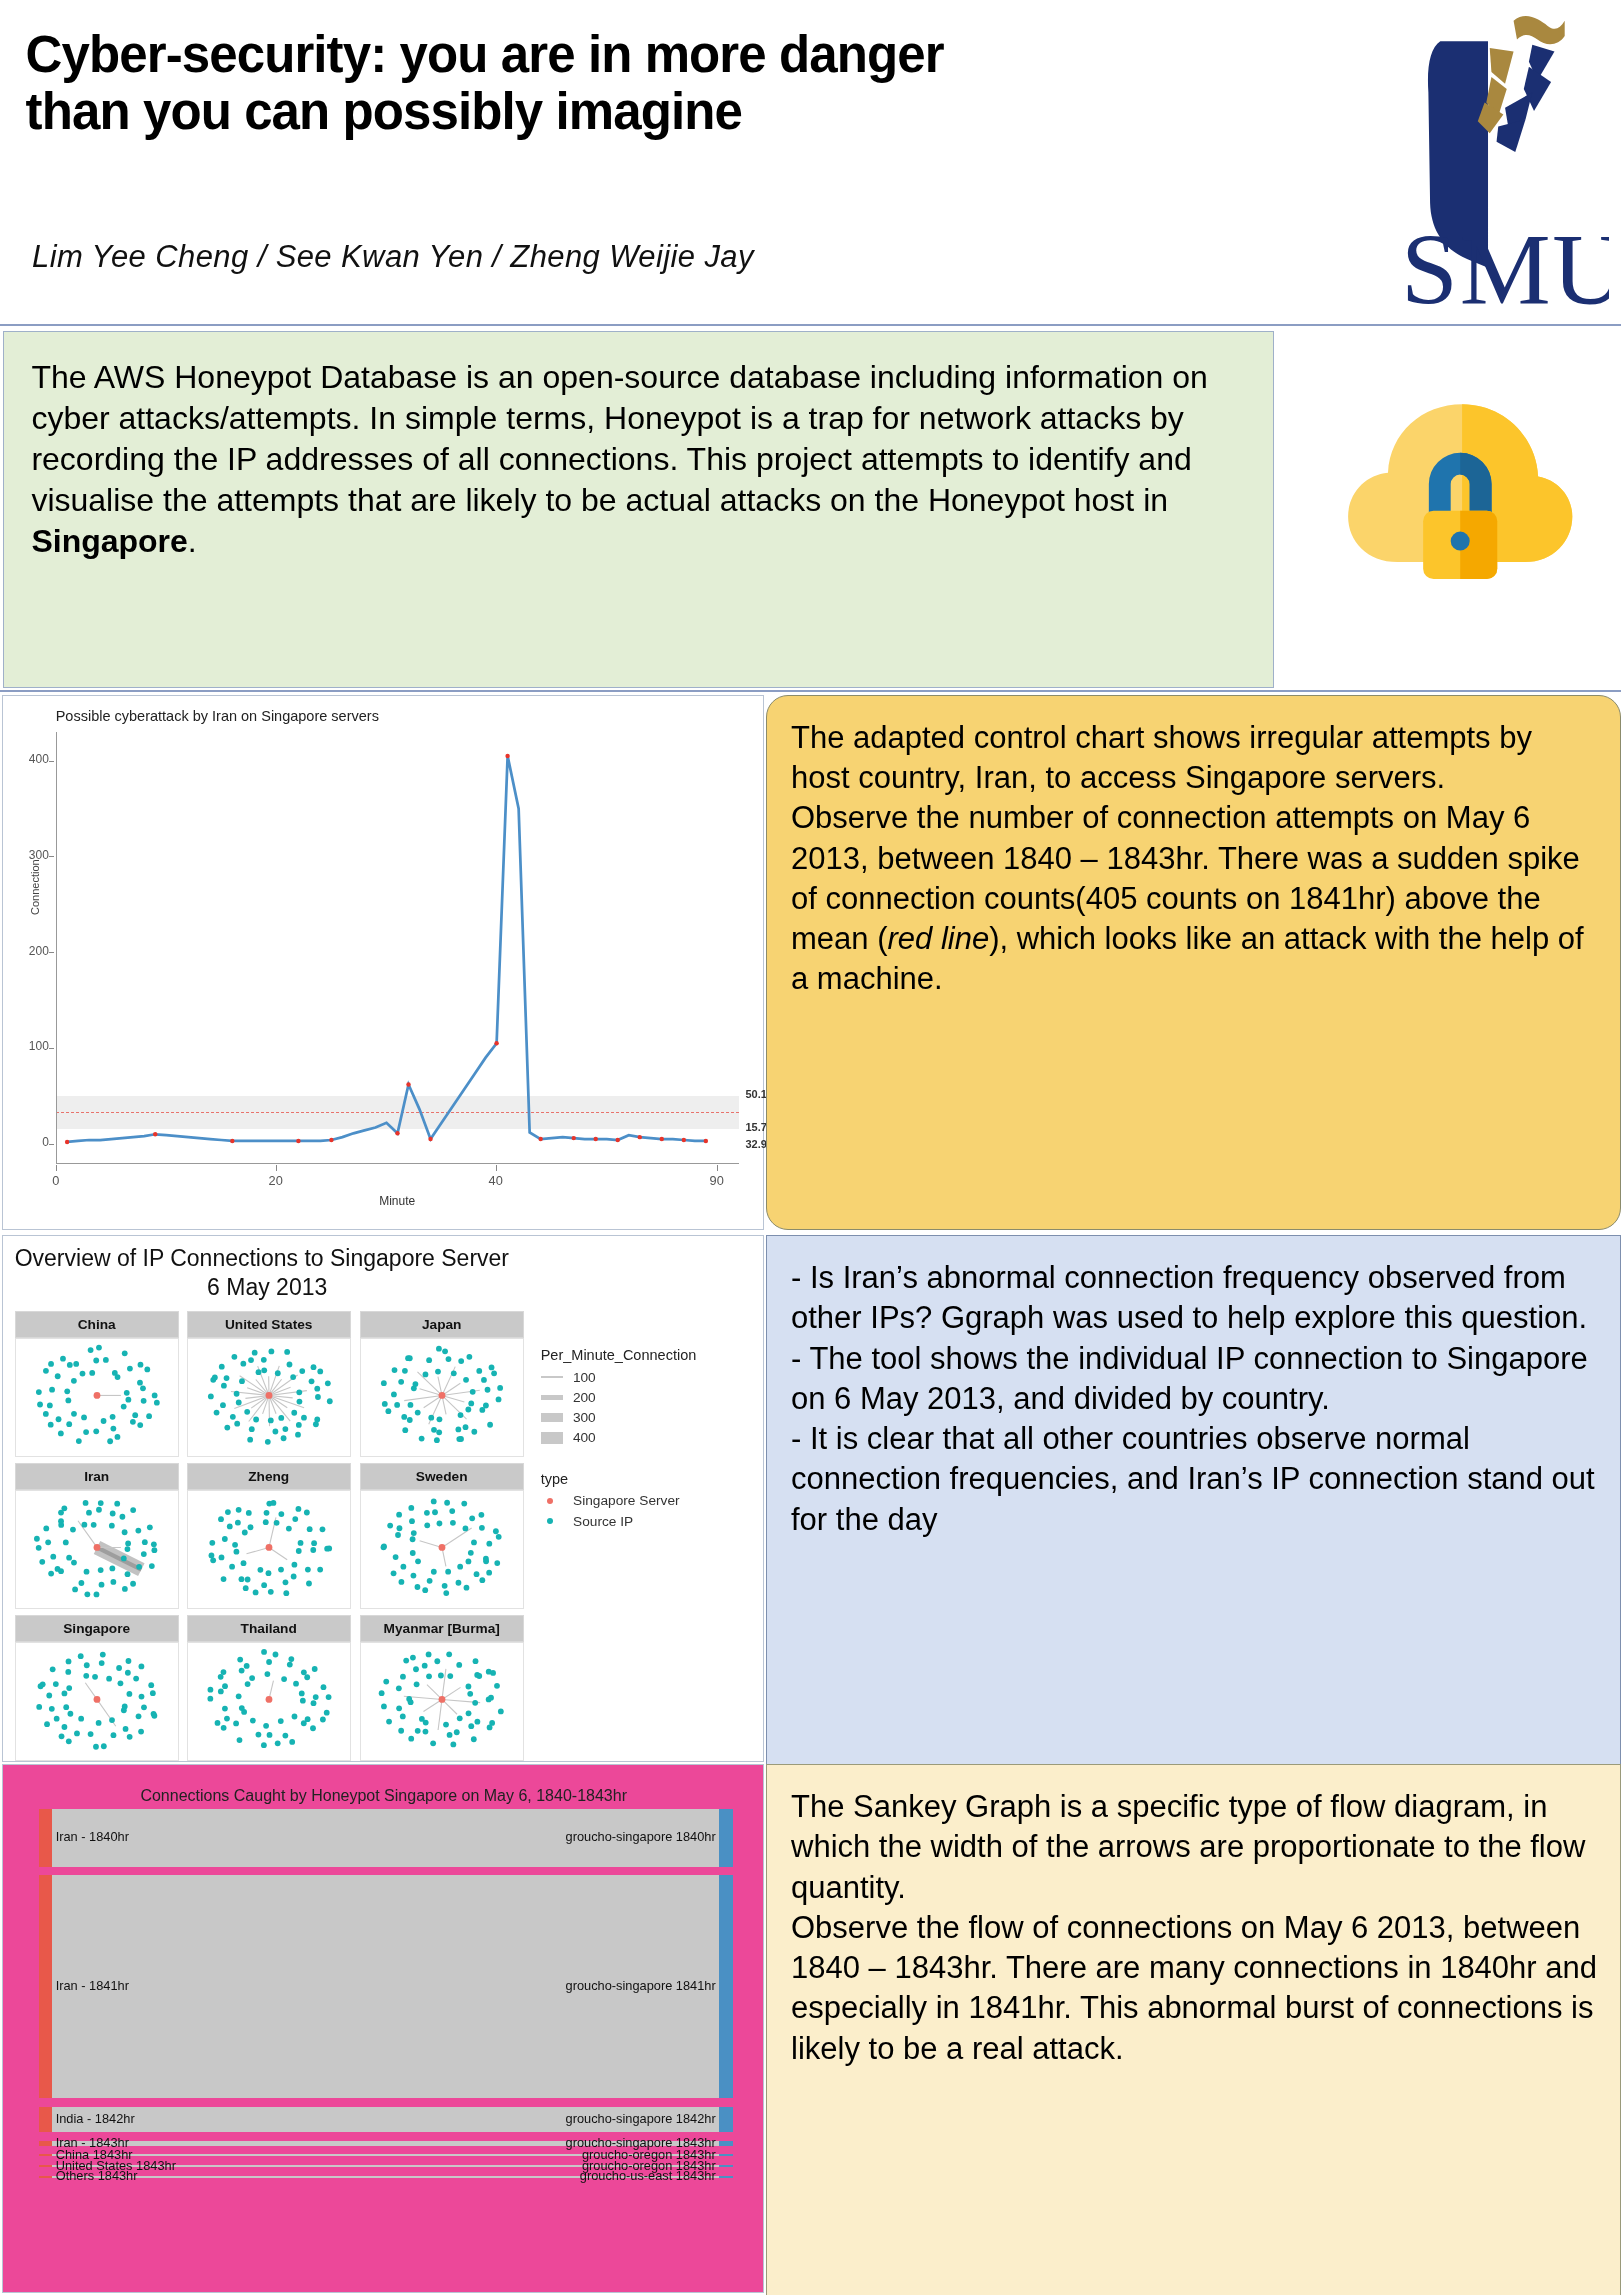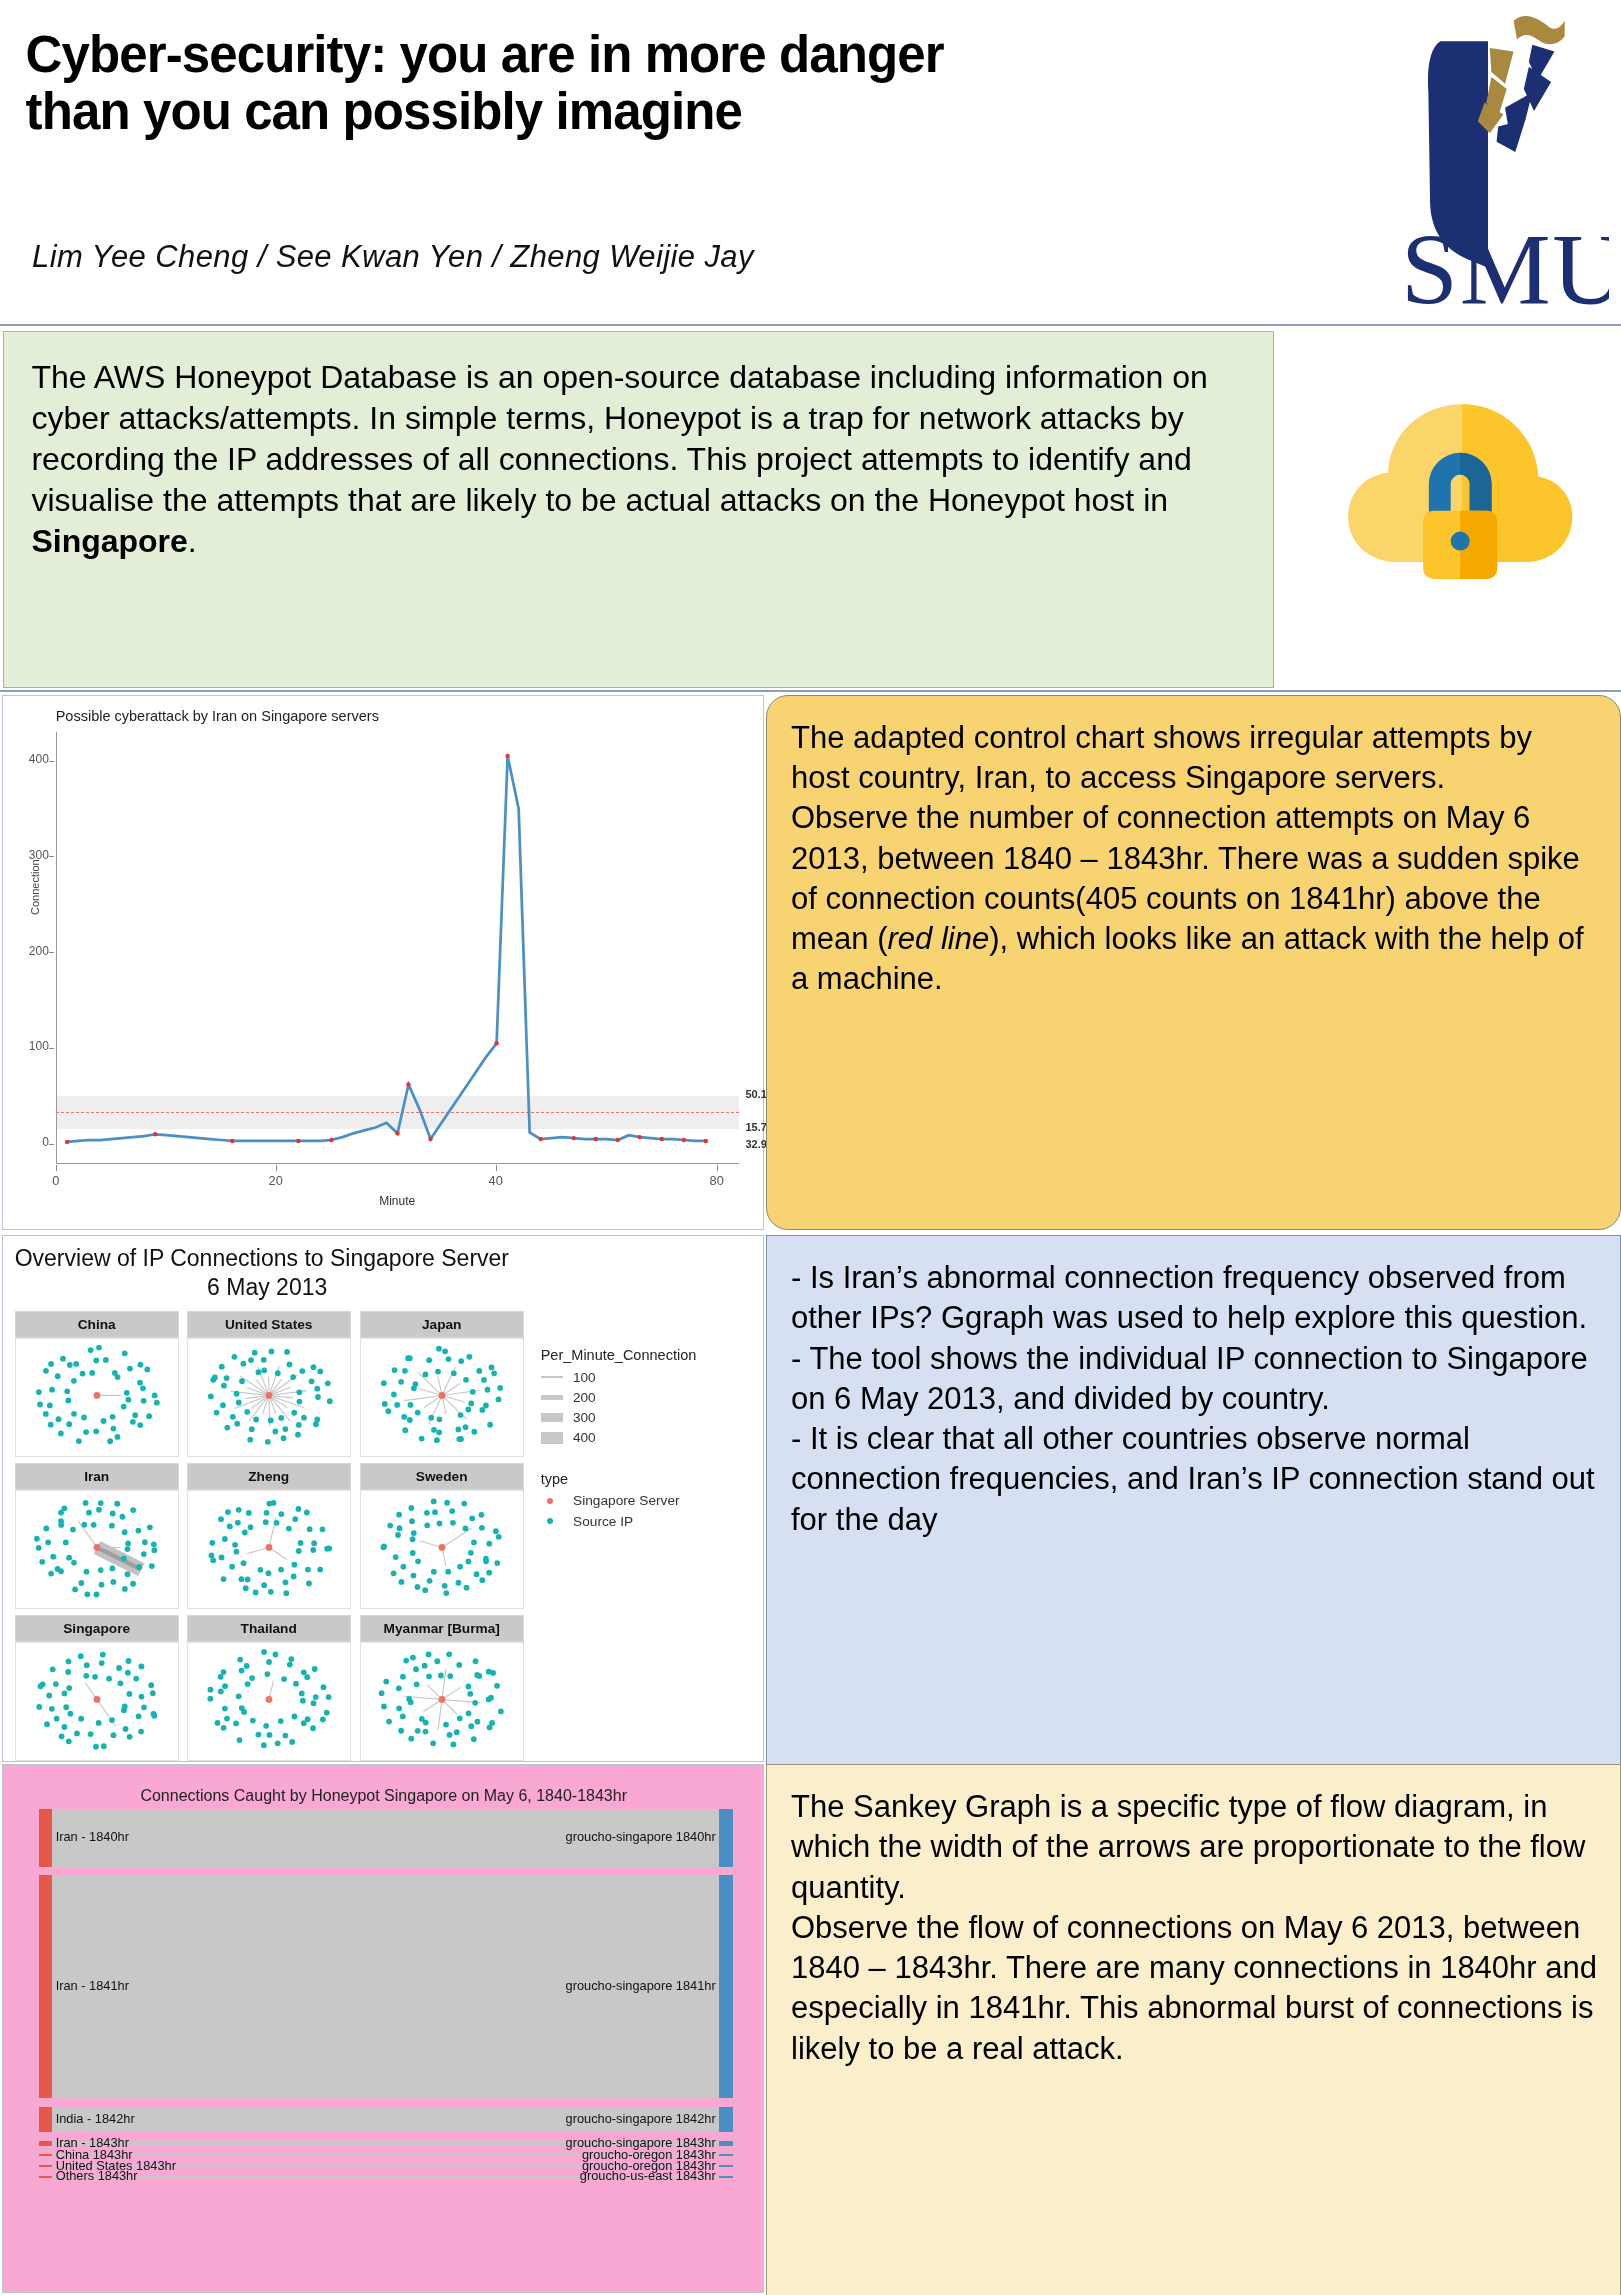--- a/index.html
+++ b/index.html
@@ -96,21 +96,21 @@
   .legend-row { display: flex; align-items: center; margin-bottom: 5.1px; }
   .legend-swatch { width: 22px; background: #c8c8c8; margin-right: 10.2px; }
   .legend-lbl { font-size: 13.7px; color: #333; }
   .legend-dot { width: 6px; height: 6px; border-radius: 50%; margin: 0 19.6px 0 6.8px; }
   .box-blue { left: 766px; top: 0px; background: #d6e0f2; border-color: #7d8fae; }
 
   
   .sec3 { position: absolute; left: 0; top: 1764px; width: 1621px; height: 532px; }
   .sk-panel {
     position: absolute; left: 1.7px; top: 0px; width: 762px; height: 529px;
-    background: #f9a8d4; border: 0.9px solid #b9c4d4;
+    background: #ec4899; border: 0.9px solid #b9c4d4;
   }
   .sk-title { position: absolute; left: 0; top: 22px; width: 762px; text-align: center; font-size: 16px; color: #222; }
   .sk-area { position: absolute; left: 0; top: 44px; width: 762px; height: 427px; }
   .sk-node-l { position: absolute; left: 36px; width: 13.7px; background: #e8584a; }
   .sk-node-r { position: absolute; right: 32px; width: 13.7px; background: #4a90c4; }
   .sk-flow { position: absolute; left: 49px; right: 46px; background: #c8c8c8; }
   .sk-lbl-l { position: absolute; left: 53px; font-size: 12.8px; color: #111; white-space: nowrap; }
   .sk-lbl-r { position: absolute; right: 49px; font-size: 12.8px; color: #111; white-space: nowrap; text-align: right; }
   .box-cream { left: 766px; top: 0px; background: #fbeecb; border-color: #9a9a7a; }
 </style>
@@ -175,21 +175,21 @@
           <div class="ytick" style="top: 116px;">300</div>
           <div class="ytickmark" style="top: 124px;"></div>
           <div class="ytick" style="top: 20px;">400</div>
           <div class="ytickmark" style="top: 29px;"></div>
           <div class="xtick" style="left: 0px;">0</div>
           <div class="xtickmark" style="left: 0px;"></div>
           <div class="xtick" style="left: 220px;">20</div>
           <div class="xtickmark" style="left: 220px;"></div>
           <div class="xtick" style="left: 440px;">40</div>
           <div class="xtickmark" style="left: 440px;"></div>
-          <div class="xtick" style="left: 661px;">80</div>
+          <div class="xtick" style="left: 661px;">90</div>
           <div class="xtickmark" style="left: 661px;"></div>
           <div class="axisline" style="left: 0px; top: 431px; width: 683px; height: 0.9px;"></div>
           <div class="axisline" style="left: 0px; top: 0px; width: 0.9px; height: 431px;"></div>
           <svg width="683" height="431" style="position: absolute; left: 0px; top: 0px; overflow: visible;" viewBox="0 0 800 505">
             <polyline points="12.903225806451612,480.31111111111113 25.806451612903224,479.18888888888887 38.70967741935484,478.06666666666666 51.61290322580645,478.06666666666666 64.51612903225806,476.94444444444446 77.41935483870968,475.8222222222222 90.32258064516128,474.7 103.2258064516129,473.5777777777778 116.12903225806453,471.3333333333333 129.03225806451613,472.4555555555556 141.93548387096774,473.5777777777778 154.83870967741936,474.7 167.74193548387098,475.8222222222222 180.64516129032256,476.94444444444446 193.5483870967742,478.06666666666666 206.4516129032258,479.18888888888887 219.3548387096774,479.18888888888887 232.25806451612905,479.18888888888887 245.16129032258064,479.18888888888887 258.06451612903226,479.18888888888887 270.96774193548384,479.18888888888887 283.8709677419355,479.18888888888887 296.7741935483871,479.18888888888887 309.6774193548387,479.18888888888887 322.5806451612903,478.06666666666666 335.48387096774195,474.7 348.38709677419354,470.2111111111111 361.2903225806451,466.84444444444443 374.19354838709677,463.47777777777776 387.0967741935484,457.8666666666667 400,470.2111111111111 412.9032258064516,412.97777777777776 425.8064516129032,442.15555555555557 438.7096774193548,476.94444444444446 451.6129032258065,457.8666666666667 464.5161290322581,438.7888888888889 477.4193548387097,419.7111111111111 490.3225806451613,400.6333333333333 503.2258064516129,381.55555555555554 516.1290322580645,364.72222222222223 529.0322580645161,28.055555555555543 541.9354838709677,89.77777777777777 554.8387096774194,469.0888888888889 567.741935483871,476.94444444444446 580.6451612903226,475.8222222222222 593.5483870967741,474.7 606.4516129032259,475.8222222222222 619.3548387096774,476.94444444444446 632.258064516129,476.94444444444446 645.1612903225806,476.94444444444446 658.0645161290323,478.06666666666666 670.9677419354839,472.4555555555556 683.8709677419355,474.7 696.7741935483871,475.8222222222222 709.6774193548387,476.94444444444446 722.5806451612902,476.94444444444446 735.483870967742,478.06666666666666 748.3870967741935,479.18888888888887 761.2903225806452,479.18888888888887" fill="none" stroke="#4c8fc8" stroke-width="3.2"></polyline>
             <circle cx="12.903225806451612" cy="480.31111111111113" r="2.6" fill="#e8342a"></circle>
             <circle cx="116.12903225806453" cy="471.3333333333333" r="2.6" fill="#e8342a"></circle>
             <circle cx="206.4516129032258" cy="479.18888888888887" r="2.6" fill="#e8342a"></circle>
             <circle cx="283.8709677419355" cy="479.18888888888887" r="2.6" fill="#e8342a"></circle>
             <circle cx="322.5806451612903" cy="478.06666666666666" r="2.6" fill="#e8342a"></circle>

